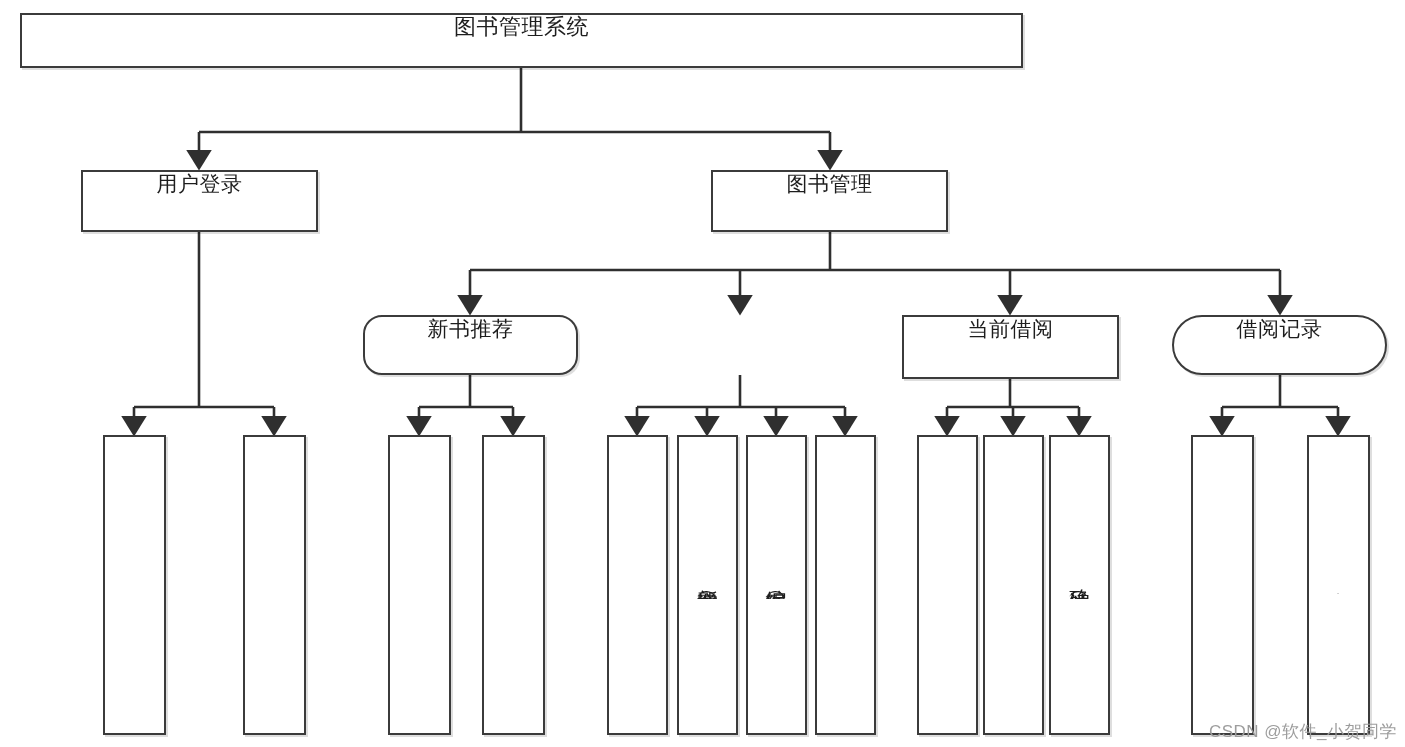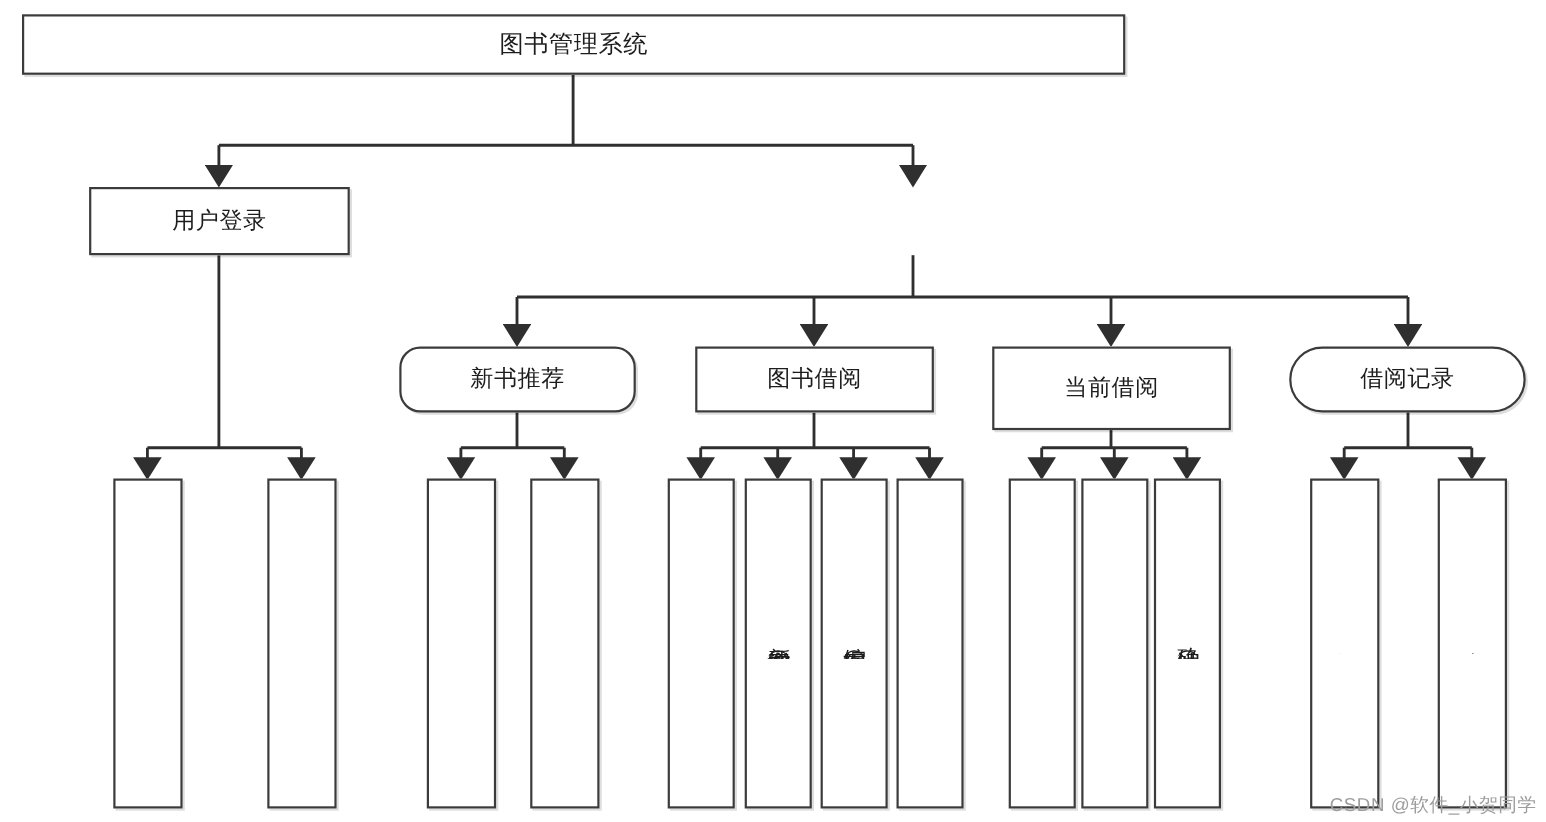--- a/index.html
+++ b/index.html
@@ -26,21 +26,20 @@
     width: 1405px;
     height: 747px;
     pointer-events: none;
   }
   .node {
     position: absolute;
     box-sizing: border-box;
     background: #ffffff;
     border: 2px solid #3b3b3b;
     display: flex;
-    align-items: center;
     justify-content: center;
     box-shadow: 2px 2px 0 rgba(0,0,0,0.13);
   }
   .node .label {
     color: #1d1d1d;
     line-height: 1.12;
     text-align: center;
     letter-spacing: 0.5px;
     white-space: pre-line;
   }
@@ -129,28 +128,28 @@
     </g>
   </svg>
 
   <div class="node horiz root" style="left:20px; top:13px; width:1003px; height:55px;">
     <span class="label">图书管理系统</span>
   </div>
 
   <div class="node horiz" style="left:81px; top:170px; width:237px; height:62px;">
     <span class="label">用户登录</span>
   </div>
+  <div class="node horiz" style="left:711px; top:170px; width:237px; height:62px;">
+    <span class="label">图书管理</span>
+  </div>
 
   <div class="node horiz" style="left:363px; top:315px; width:215px; height:60px;border-radius:19px;">
     <span class="label">新书推荐</span>
   </div>
-  <div class="node horiz" style="left:632px; top:315px; width:217px; height:60px;">
-    <span class="label">图书借阅</span>
-  </div>
-  <div class="node horiz" style="left:902px; top:315px; width:217px; height:76px;">
+  <div class="node horiz" style="left:902px; top:315px; width:217px; height:64px;">
     <span class="label">当前借阅</span>
   </div>
   <div class="node horiz" style="left:1172px; top:315px; width:215px; height:60px;border-radius:30px;">
     <span class="label">借阅记录</span>
   </div>
 
   <div class="node vert" style="left:103px; top:435px; width:63px; height:300px;">
     <span class="label">用户登录</span>
   </div>
   <div class="node vert" style="left:243px; top:435px; width:63px; height:300px;">

